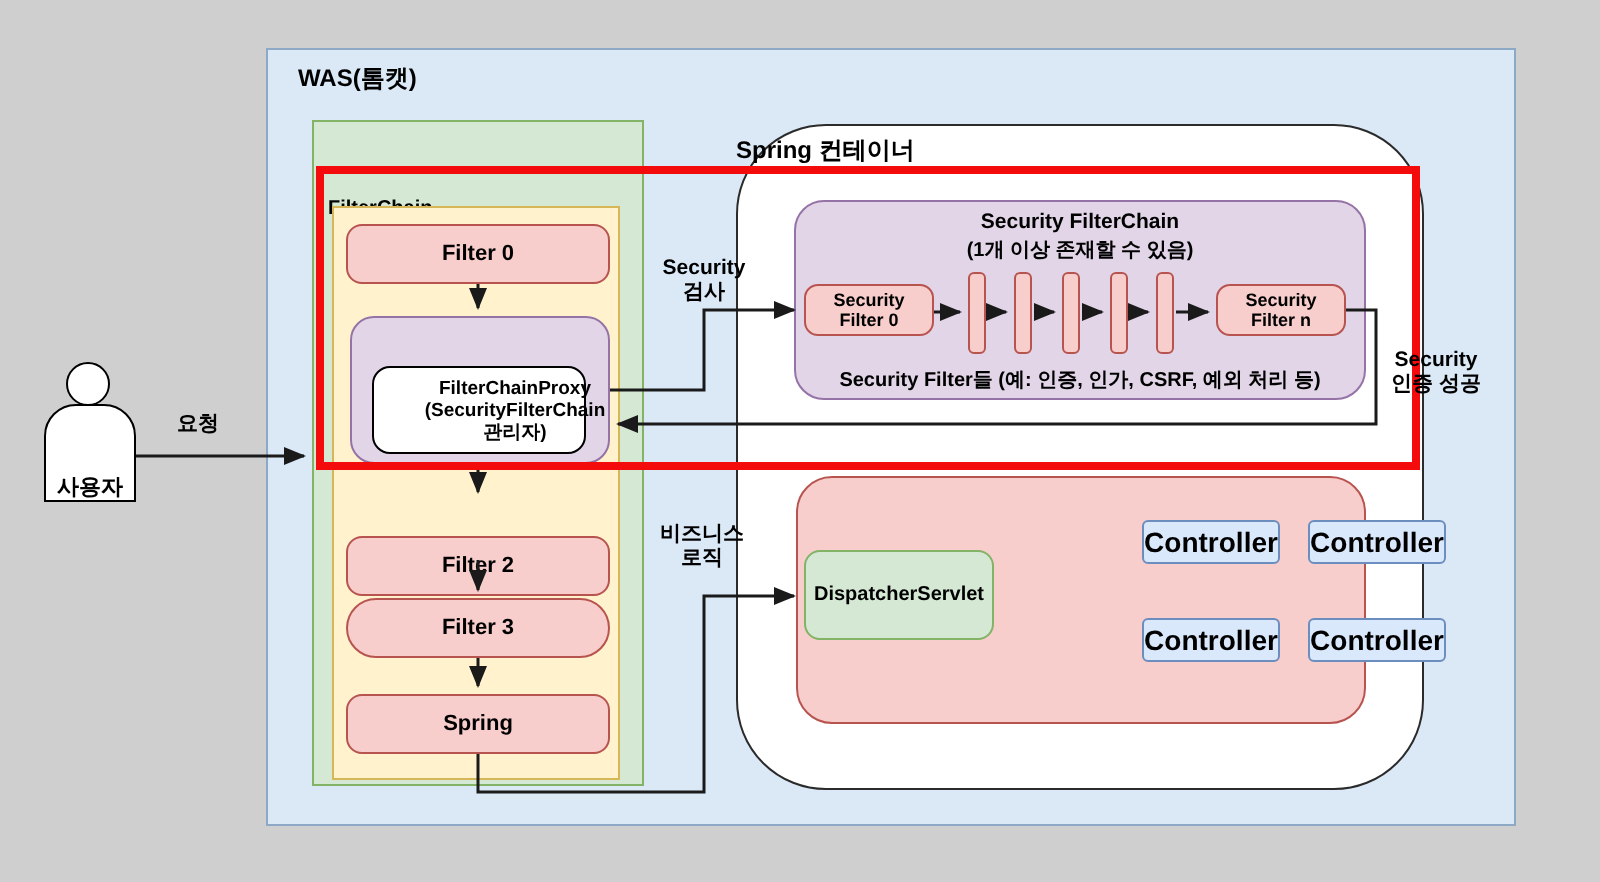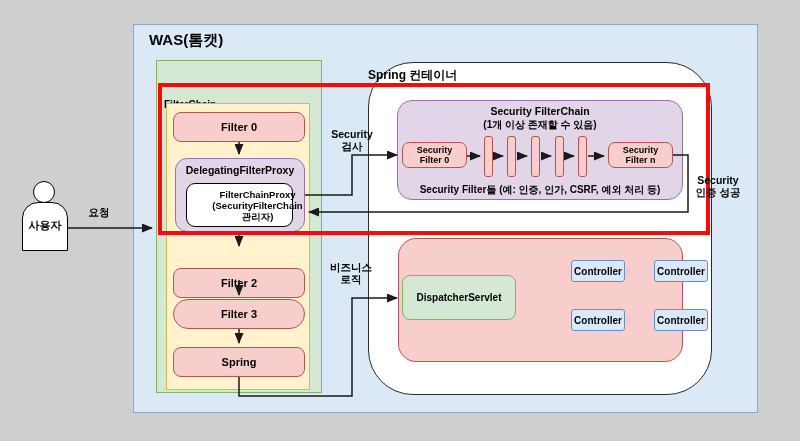--- a/index.html
+++ b/index.html
@@ -14,21 +14,21 @@
   *{margin:0;padding:0;box-sizing:border-box;}
   body{font-family:"Liberation Sans","DejaVu Sans",sans-serif;background:var(--bg);}
   #canvas{position:relative;width:800px;height:441px;background:var(--bg);overflow:hidden;
           font-weight:700;color:#000;}
   .abs{position:absolute;}
   .ctr{display:flex;align-items:center;justify-content:center;text-align:center;}
   .pre{white-space:pre-line;}
 
   .was{left:133px;top:24px;width:625px;height:389px;background:var(--was-fill);
        border:1px solid var(--was-stroke);z-index:1;}
-  .was-title{left:149px;top:31px;font-size:15px;z-index:2;}
+  .was-title{left:149px;top:31px;font-size:12px;z-index:2;}
 
   .fchain{left:156px;top:60px;width:166px;height:333px;background:var(--green-fill);
           border:1px solid var(--green-stroke);z-index:2;}
   .fchain-title{left:164px;top:63px;font-size:10px;z-index:3;margin-top:36px;}
   .ybox{left:166px;top:103px;width:144px;height:287px;background:var(--yellow-fill);
         border:1px solid var(--yellow-stroke);z-index:3;}
 
   .pinkbox{background:var(--pink-fill);border:1px solid var(--pink-stroke);
            border-radius:8px;font-size:11px;z-index:4;}
   .f0{left:173px;top:112px;width:132px;height:30px;}
@@ -53,32 +53,32 @@
   .sfc-caption{left:397px;top:183px;width:286px;text-align:center;font-size:10px;z-index:4;}
   .secf{background:var(--pink-fill);border:1px solid var(--pink-stroke);border-radius:7px;
         font-size:9px;line-height:10.5px;z-index:4;}
   .secf0{left:402px;top:142px;width:65px;height:26px;}
   .secfn{left:608px;top:142px;width:65px;height:26px;}
   .bar{width:9px;height:41px;top:136px;background:var(--pink-fill);
        border:1px solid var(--pink-stroke);border-radius:3px;z-index:4;}
 
   .mvc{left:398px;top:238px;width:285px;height:124px;background:var(--pink-fill);
        border:1px solid var(--pink-stroke);border-radius:18px;z-index:3;}
-  .ds{left:402px;top:275px;width:114px;height:45px;background:var(--green-fill);
+  .ds{left:402px;top:275px;width:95px;height:45px;background:var(--green-fill);
       border:1px solid var(--green-stroke);border-radius:8px;font-size:10px;z-index:4;text-align:right;}
-  .controller{width:54px;height:22px;background:var(--blue-fill);
-              border:1px solid var(--blue-stroke);border-radius:3px;font-size:10px;z-index:4;margin-left:48px;}
+  .controller{width:69px;height:22px;background:var(--blue-fill);
+              border:1px solid var(--blue-stroke);border-radius:3px;font-size:14px;z-index:4;margin-left:48px;}
   .c1{left:523px;top:260px;} .c2{left:606px;top:260px;}
   .c3{left:523px;top:309px;} .c4{left:606px;top:309px;}
 
   .head{left:33px;top:181px;width:22px;height:22px;background:var(--white);
         border:1.5px solid #000;border-radius:50%;z-index:4;}
   .torso{left:22px;top:202px;width:46px;height:49px;background:var(--white);
          border:1.5px solid #000;border-radius:16px 16px 0 0;z-index:3;
-         display:flex;justify-content:center;align-items:flex-start;padding-top:15px;
+         display:flex;justify-content:center;align-items:flex-start;padding-top:33px;
          font-size:11px;}
 
   svg.lines{left:0;top:0;z-index:50;pointer-events:none;}
   .redbox{left:158px;top:83px;width:552px;height:152px;border:4px solid var(--highlight-red);
           z-index:60;pointer-events:none;}
 
   .flowlabel{font-size:10.5px;line-height:12px;text-align:center;
              transform:translateX(-50%);z-index:70;}
   .lbl-request{left:99px;top:206px;}
   .lbl-check{left:352px;top:128px;}
@@ -92,21 +92,20 @@
 
   <div class="abs was"></div>
   <div class="abs was-title">WAS(톰캣)</div>
 
   <div class="abs fchain"></div>
   <div class="abs fchain-title">FilterChain</div>
   <div class="abs ybox"></div>
 
   <div class="abs ctr pinkbox f0">Filter 0</div>
   <div class="abs dfp"></div>
-  <div class="abs dfp-title">DelegatingFilterProxy</div>
   <div class="abs ctr pre fcp">FilterChainProxy
 (SecurityFilterChain
 관리자)</div>
   <div class="abs ctr pinkbox f2">Filter 2</div>
   <div class="abs ctr pinkbox f3">Filter 3</div>
   <div class="abs ctr pinkbox sv">Spring</div>
 
   <div class="abs spring"></div>
   <div class="abs spring-title">Spring 컨테이너</div>
 

